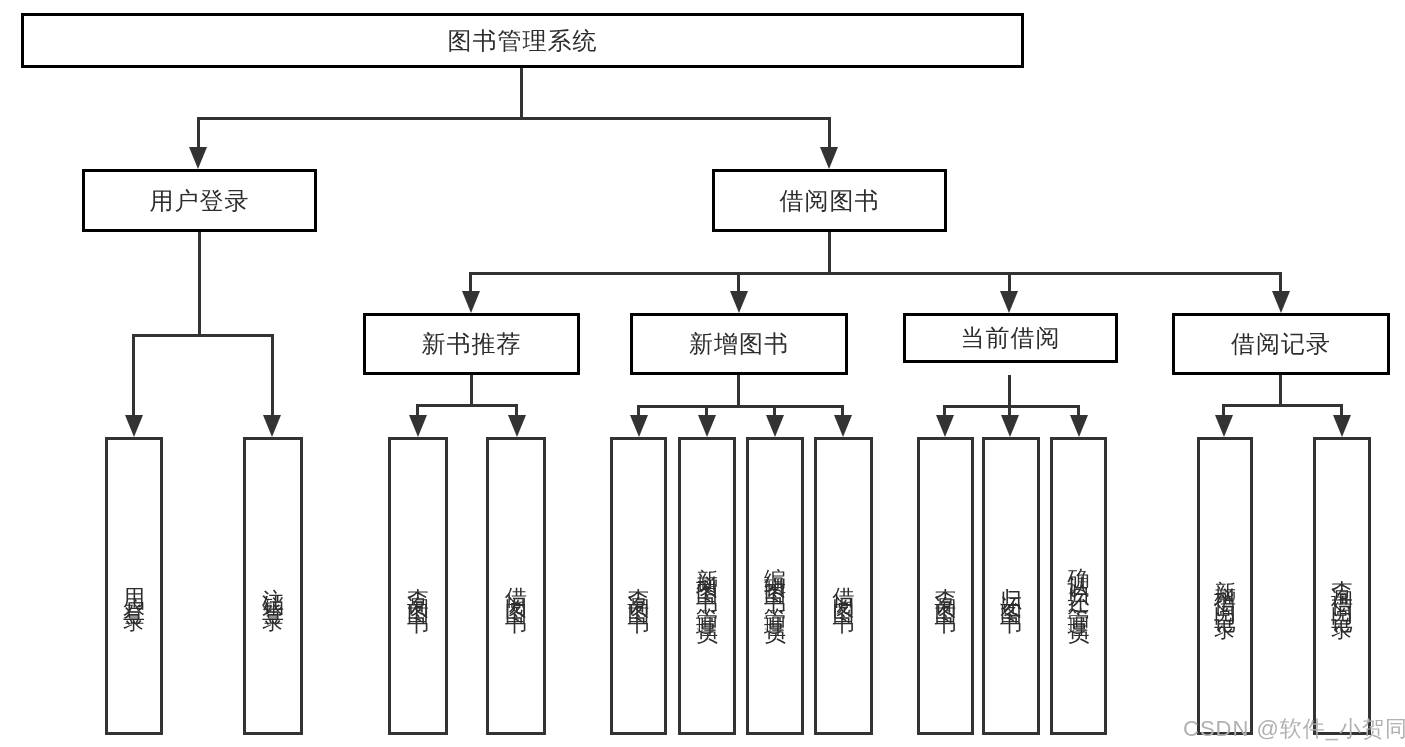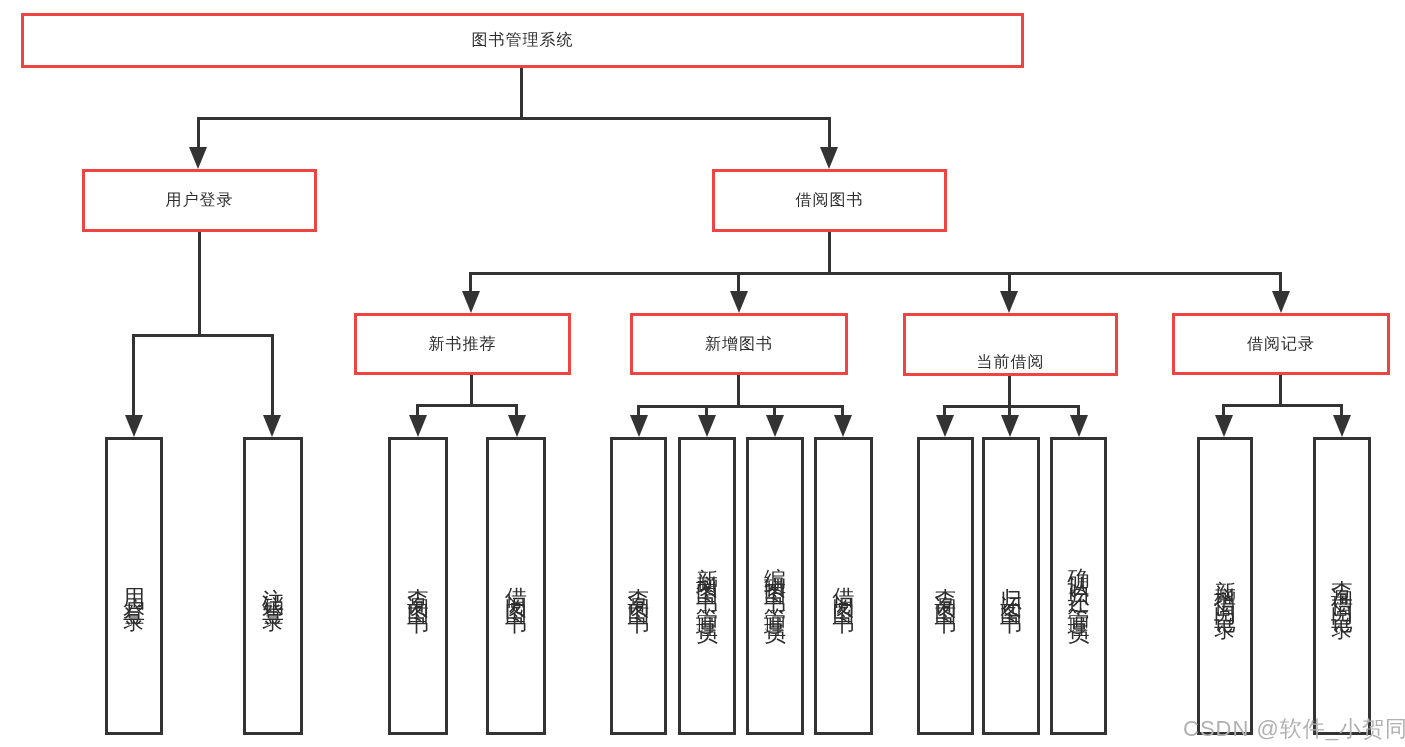--- a/index.html
+++ b/index.html
@@ -7,27 +7,27 @@
     position: relative;
     width: 1405px;
     height: 747px;
     background: #ffffff;
     font-family: "Liberation Sans", "DejaVu Sans", sans-serif;
     overflow: hidden;
   }
   .box {
     position: absolute;
     box-sizing: border-box;
-    border: 3px solid #ef4444;
+    border: 3px solid #000000;
     background: #ffffff;
     display: flex;
     align-items: center;
     justify-content: center;
     color: #2d2d2d;
-    font-size: 16px;
+    font-size: 24px;
     letter-spacing: 1px;
     z-index: 2;
   }
   .leaf {
     position: absolute;
     box-sizing: border-box;
     border: 3px solid #333333;
     background: #ffffff;
     top: 437px;
     height: 298px;
@@ -74,27 +74,27 @@
     <span>图书管理系统</span>
   </div>
 
   <div class="box" style="left:82px; top:169px; width:235px; height:63px;">
     <span>用户登录</span>
   </div>
   <div class="box" style="left:712px; top:169px; width:235px; height:63px;">
     <span>借阅图书</span>
   </div>
 
-  <div class="box" style="left:354px; top:313px; width:217px; height:62px;">
+  <div class="box" style="left:363px; top:313px; width:217px; height:62px;">
     <span>新书推荐</span>
   </div>
   <div class="box" style="left:630px; top:313px; width:218px; height:62px;">
     <span>新增图书</span>
   </div>
-  <div class="box" style="left:903px; top:313px; width:215px; height:63px;align-items:flex-end;">
+  <div class="box" style="left:903px; top:313px; width:215px; height:50px;">
     <span>当前借阅</span>
   </div>
   <div class="box" style="left:1172px; top:313px; width:218px; height:62px;">
     <span>借阅记录</span>
   </div>
 
   <div class="leaf" style="left:105px; width:58px;">
     <span class="vtext">用户登录</span>
   </div>
   <div class="leaf" style="left:243px; width:60px;">

